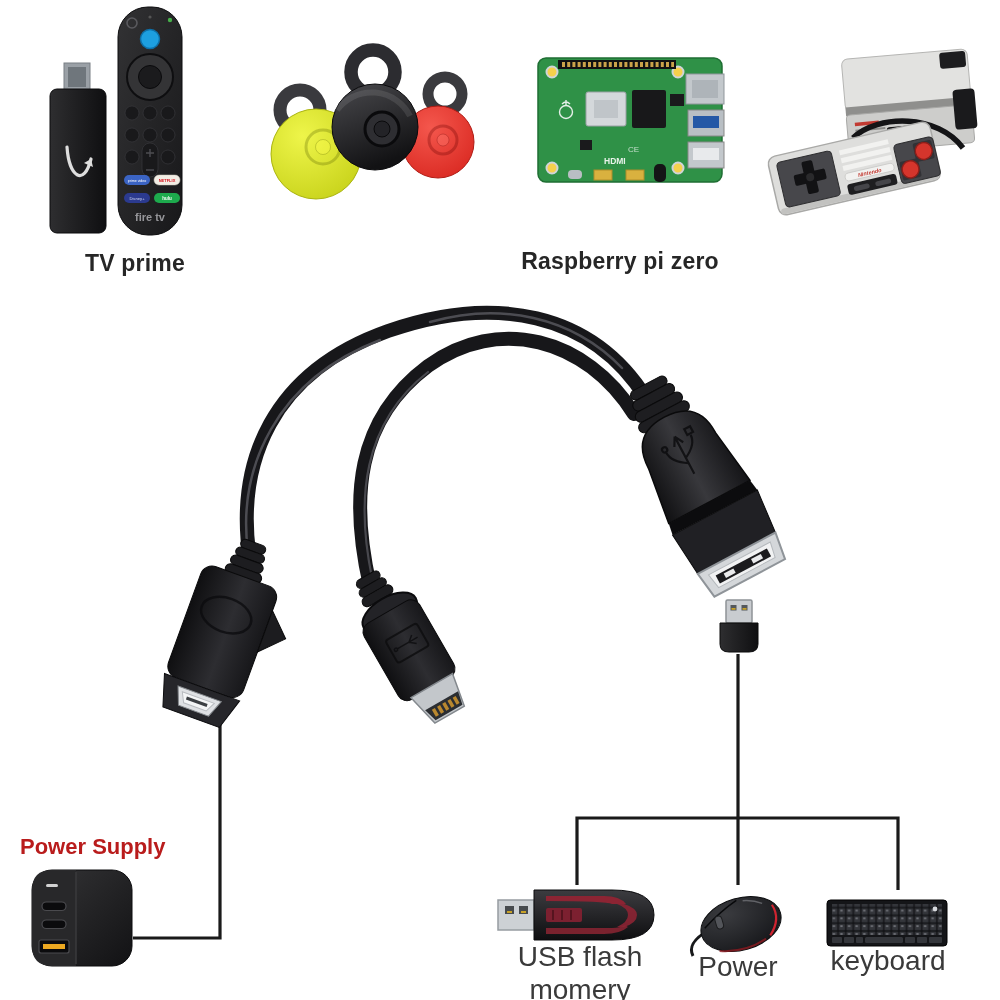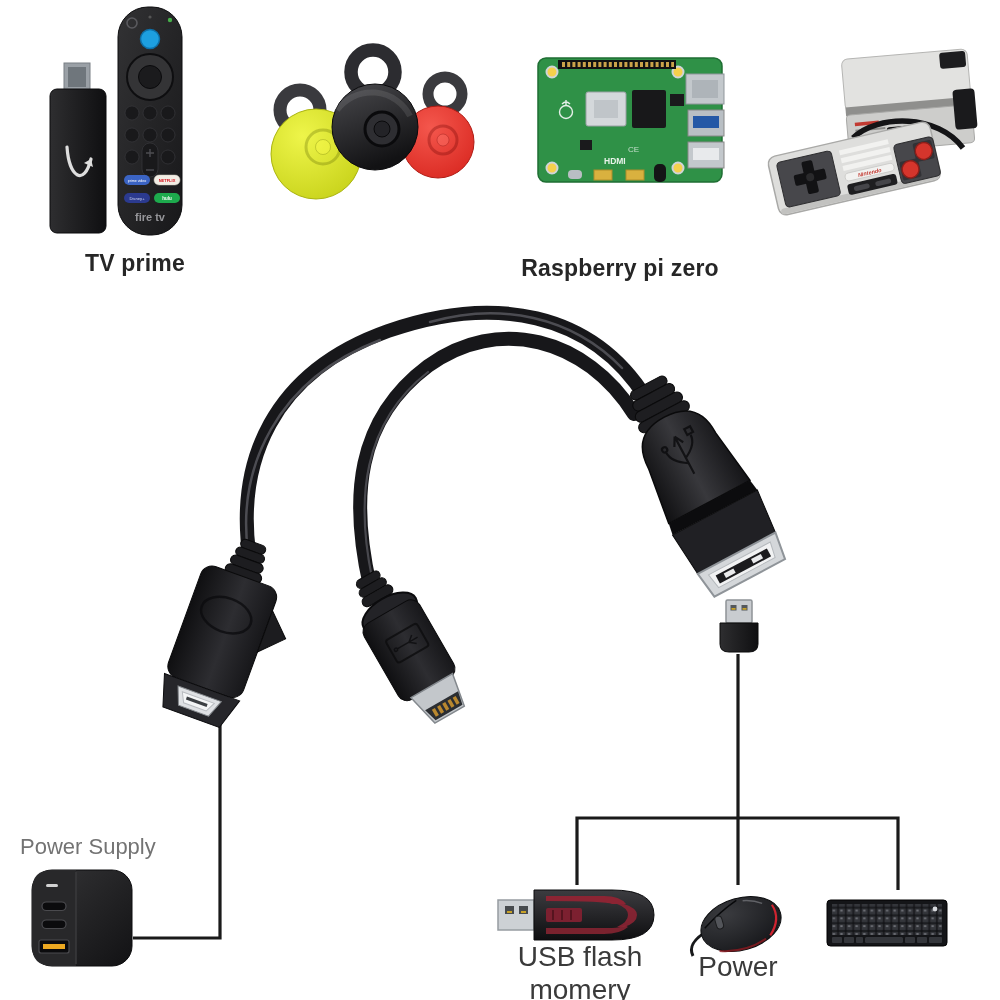--- a/index.html
+++ b/index.html
@@ -10,21 +10,21 @@
   .abs{position:absolute;}
   .dev-label{
     position:absolute;text-align:center;color:#262626;font-weight:bold;
     font-size:23px;line-height:27px;letter-spacing:.2px;
   }
   .bottom-label{
     position:absolute;text-align:center;color:#3a3a3a;font-weight:400;
     font-size:28px;line-height:33px;
   }
   .ps-label{
-    position:absolute;color:#737373;font-weight:normal;font-size:22px;
+    position:absolute;color:#b91c1c;font-weight:bold;font-size:22px;
   }
   svg{display:block;}
 </style>
 </head>
 <body>
 
 <div class="canvas">
 
   <svg class="abs" style="left:40px;top:5px;" width="150" height="232" viewBox="0 0 150 232">
     <defs>
@@ -182,21 +182,21 @@
       <rect x="114" y="155.5" width="16" height="5" rx="2.5" fill="#454549"></rect>
       <rect x="140" y="124" width="40" height="40" rx="4" fill="#47474b" stroke="#2e2e30"></rect>
       <rect x="142" y="142" width="19" height="19" rx="2" fill="#323236"></rect>
       <rect x="159" y="127" width="19" height="19" rx="2" fill="#323236"></rect>
       <circle cx="151.5" cy="151.5" r="8.5" fill="#d5352c" stroke="#8e1f1a" stroke-width="1.5"></circle>
       <circle cx="168.5" cy="136.5" r="8.5" fill="#d5352c" stroke="#8e1f1a" stroke-width="1.5"></circle>
     </g>
   </svg>
 
   <div class="dev-label" style="left:45px;top:250px;width:180px;">TV prime</div>
-  <div class="dev-label" style="left:510px;top:248px;width:220px;margin-top:7px;">Raspberry pi zero</div>
+  <div class="dev-label" style="left:510px;top:248px;width:220px;">Raspberry pi zero</div>
 
   <svg class="abs" style="left:0;top:0;" width="1000" height="1000" viewBox="0 0 1000 1000">
     <defs>
       <linearGradient id="conGrad" x1="0" y1="0" x2="1" y2="0">
         <stop offset="0" stop-color="#0f0f11"></stop>
           <stop offset="0.55" stop-color="#2d2d31"></stop>
           <stop offset="1" stop-color="#17171a"></stop>
       </linearGradient>
       <linearGradient id="usbaGrad" x1="0" y1="0" x2="1" y2="0">
         <stop offset="0" stop-color="#101012"></stop>
@@ -375,14 +375,15 @@
       <rect x="42" y="45" width="38" height="6" rx="1.5"></rect>
       <rect x="82" y="45" width="10" height="6" rx="1"></rect>
         <rect x="94" y="45" width="10" height="6" rx="1"></rect>
       <rect x="106" y="45" width="13" height="6" rx="1"></rect>
     </g>
     <circle cx="112" cy="17" r="2.4" fill="#d8dade"></circle>
   </svg>
 
   <div class="bottom-label" style="left:495px;top:940px;width:170px;">USB flash momery</div>
   <div class="bottom-label" style="left:668px;top:950px;width:140px;">Power</div>
+  <div class="bottom-label" style="left:818px;top:944px;width:140px;">keyboard</div>
 
 </div>
 
 </body></html>

